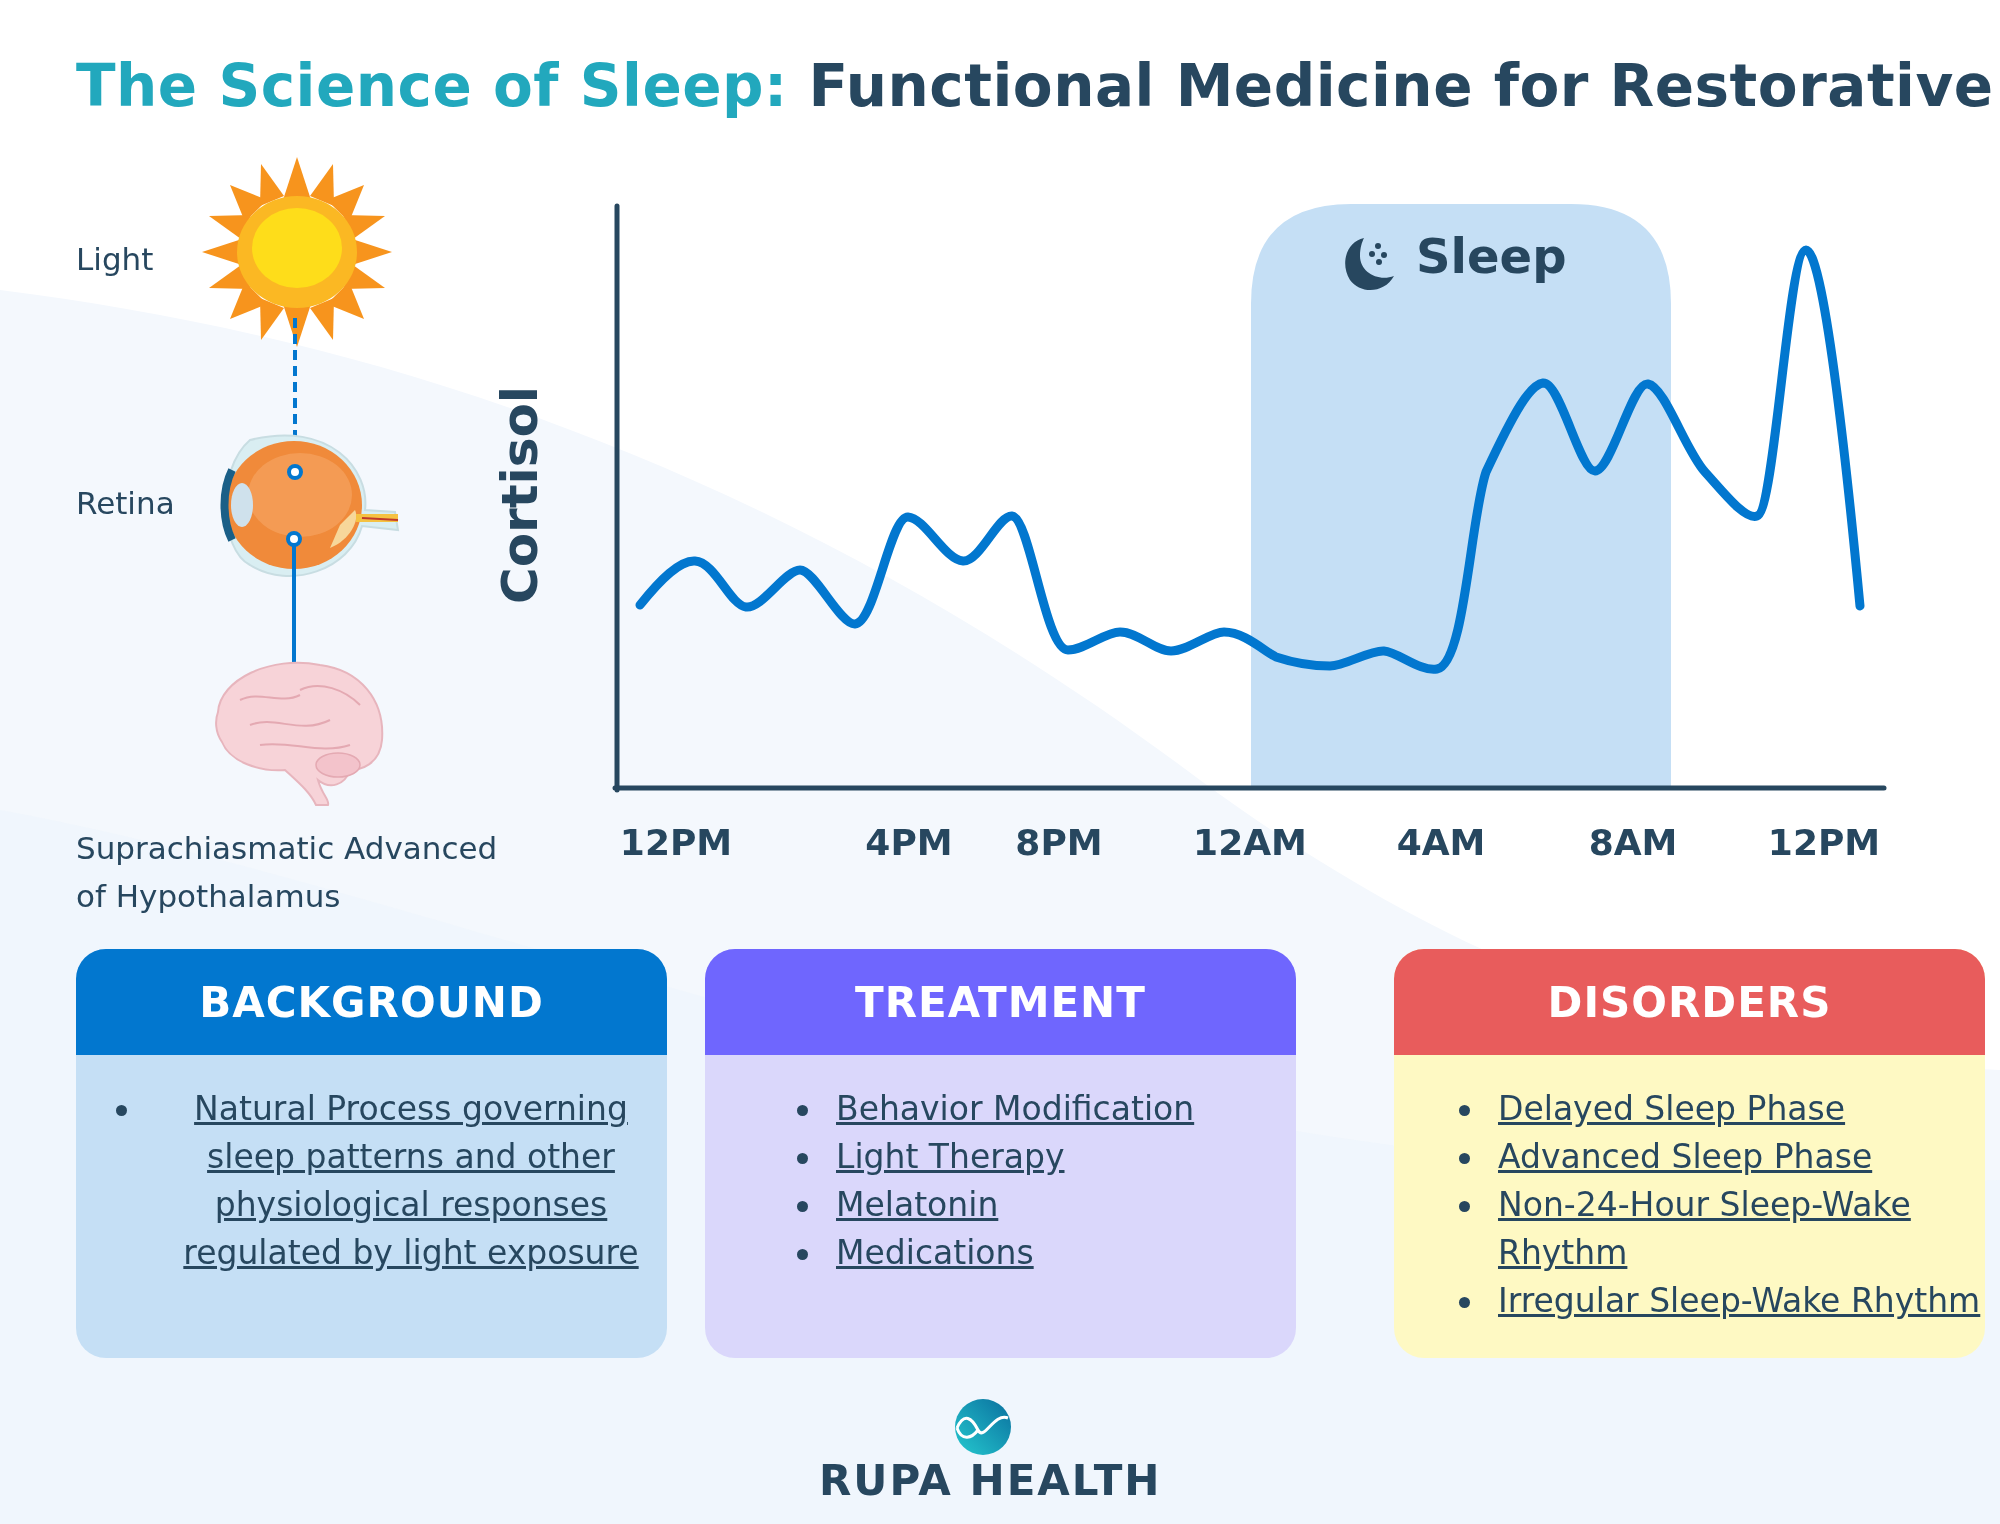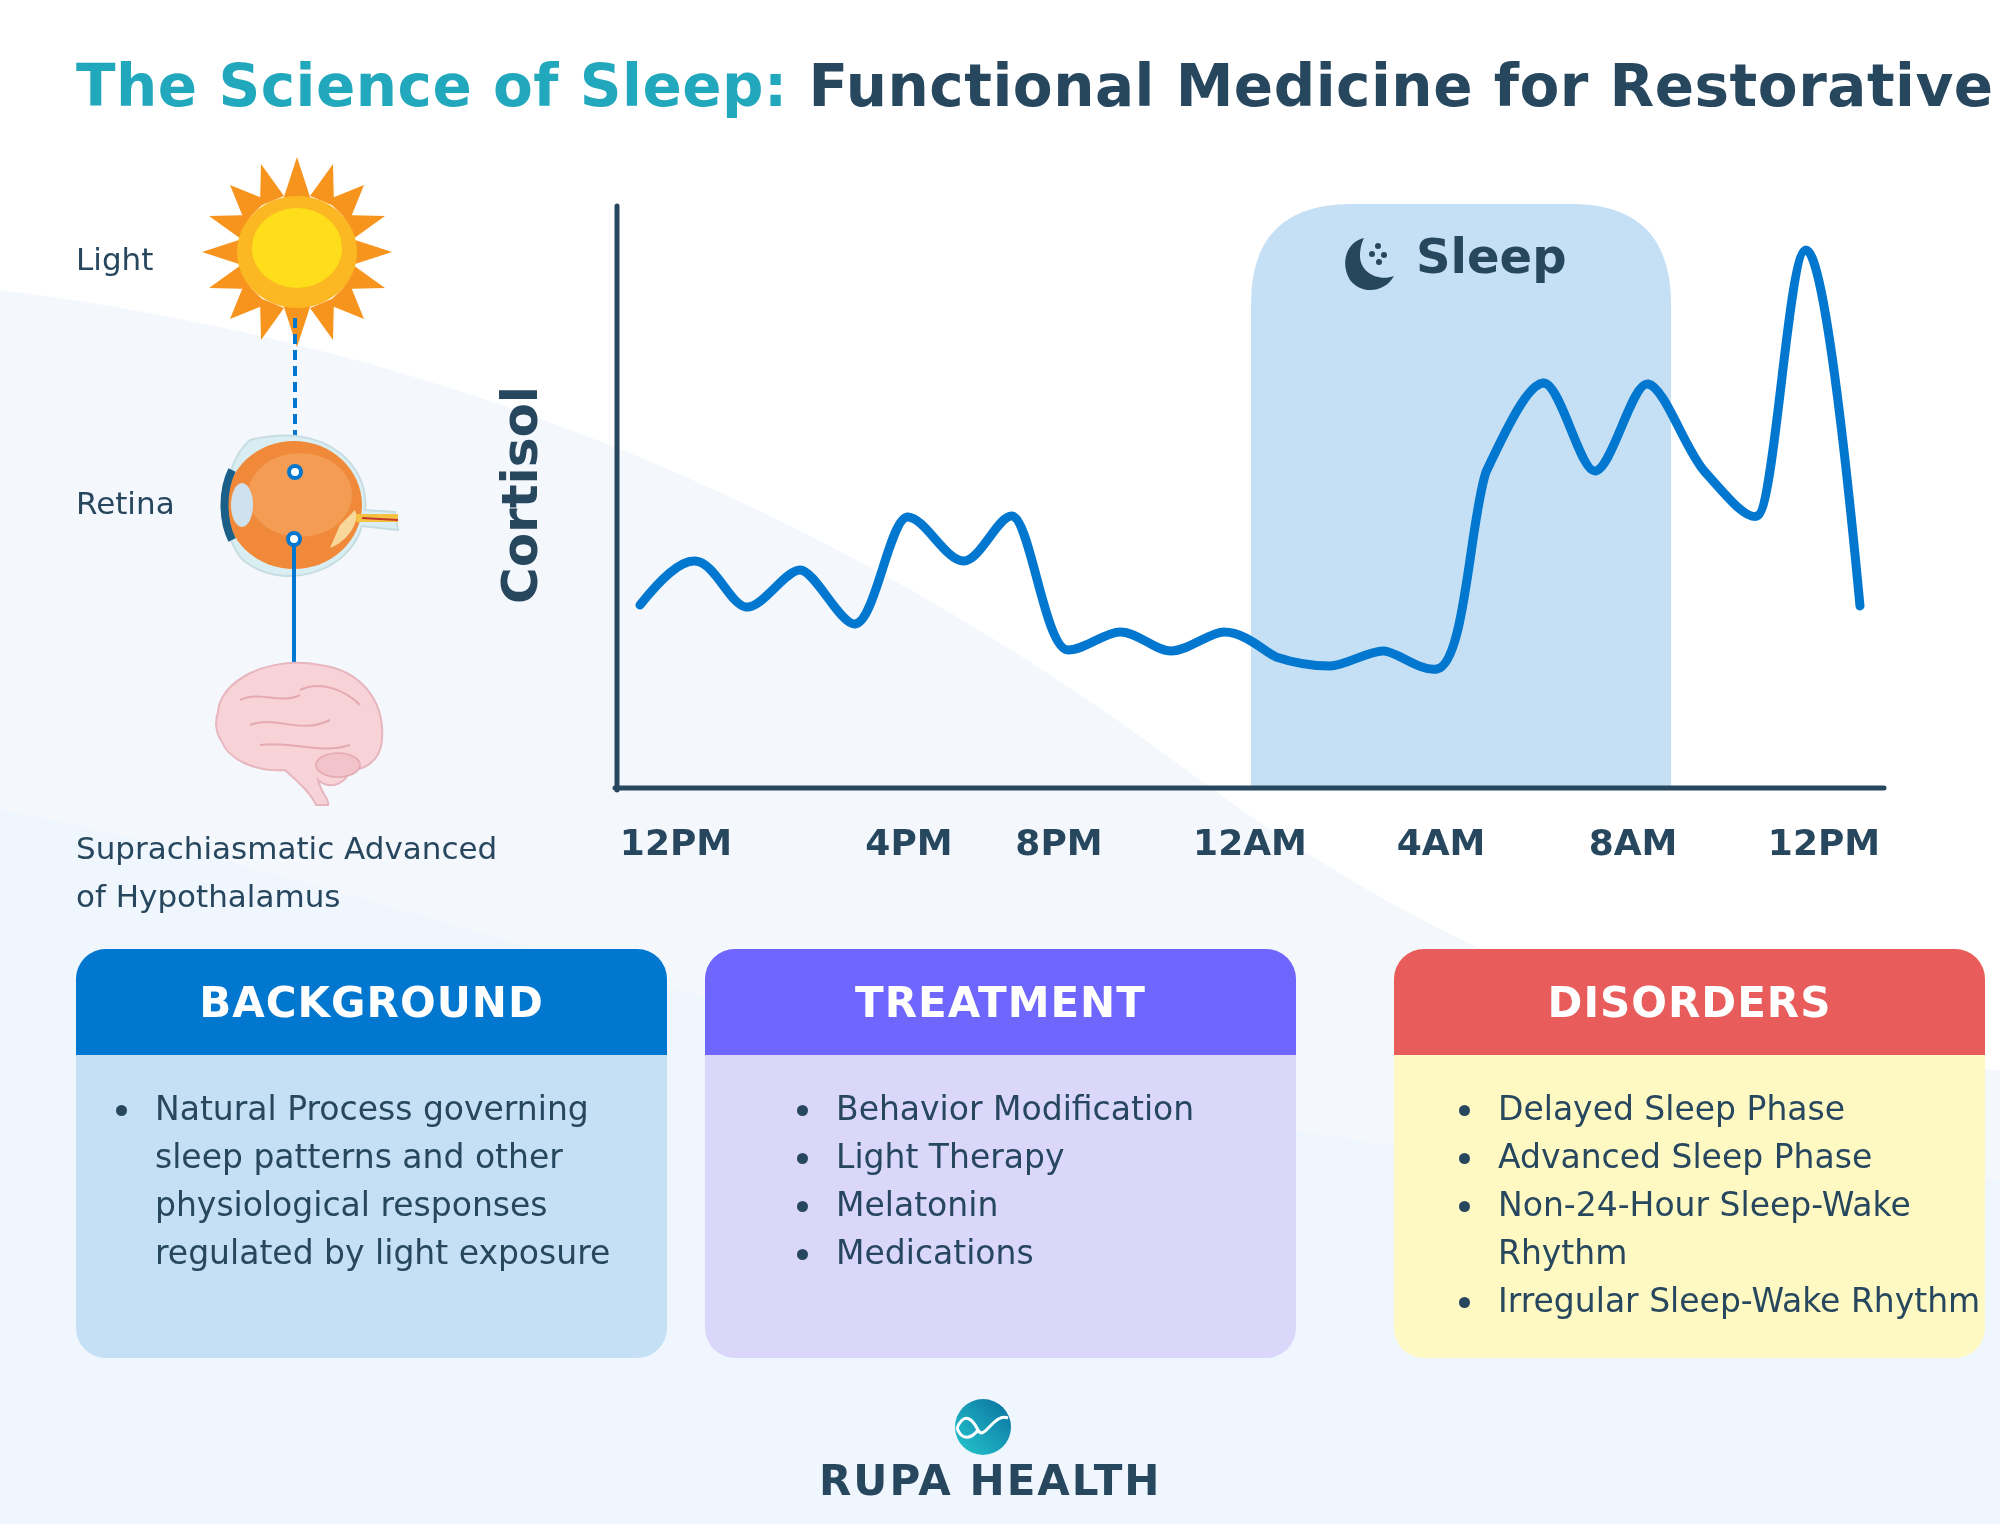--- a/index.html
+++ b/index.html
@@ -11,21 +11,21 @@
   .side-label{position:absolute;font-size:31px;color:#27475f;line-height:48px;}
   .illus{position:absolute;left:0;top:0;}
   .chart{position:absolute;left:0;top:0;}
   .ylabel{position:absolute;left:520px;top:495px;transform:translate(-50%,-50%) rotate(-90deg);font-size:50px;font-weight:bold;color:#27475f;white-space:nowrap;}
   .tick{position:absolute;top:822px;font-size:36px;font-weight:bold;color:#27475f;transform:translateX(-50%);white-space:nowrap;}
   .sleep-label{position:absolute;left:1416px;top:228px;font-size:48px;font-weight:bold;color:#27475f;}
   .moon{position:absolute;left:1338px;top:234px;}
   .card{position:absolute;top:949px;width:591px;height:409px;border-radius:30px;overflow:hidden;}
   .card-head{height:106px;display:flex;align-items:center;justify-content:center;color:#ffffff;font-size:42px;font-weight:bold;letter-spacing:1px;}
   .card ul{margin:0;padding:0;list-style:none;}
-  .card li{position:relative;font-size:33px;line-height:48px;color:#27475f;}
+  .card li{position:relative;font-size:33px;line-height:48px;color:#27475f;text-decoration:underline;}
   .card li::before{content:"";position:absolute;left:-39px;top:20px;width:11px;height:11px;border-radius:50%;background:#27475f;}
   .logo{position:absolute;left:805px;top:1398px;display:flex;align-items:center;flex-direction:column;}
   .logo-text{font-size:42px;font-weight:bold;color:#27475f;letter-spacing:2px;margin-left:14px;}
 </style>
 </head>
 <body>
 
 <svg class="bg-wave" width="2000" height="1524" viewBox="0 0 2000 1524">
   <path d="M0 290 C 400 340, 800 480, 1200 780 C 1500 1000, 1750 1060, 2000 1070 L2000 1524 L0 1524 Z" fill="#f4f8fd"></path>
   <path d="M0 810 C 500 900, 1100 1200, 2000 1180 L2000 1524 L0 1524 Z" fill="#eef5fc" opacity="0.7"></path>
@@ -131,21 +131,21 @@
 <div class="ylabel">Cortisol</div>
 
 <div class="tick" style="left:676px;">12PM</div>
 <div class="tick" style="left:909px;">4PM</div>
 <div class="tick" style="left:1059px;">8PM</div>
 <div class="tick" style="left:1250px;">12AM</div>
 <div class="tick" style="left:1441px;">4AM</div>
 <div class="tick" style="left:1633px;">8AM</div>
 <div class="tick" style="left:1824px;">12PM</div>
 
-<div class="card" style="left:76px;background:#c5dff5;">
+<div class="card" style="left:76px;background:#c5dff5;text-align:center;">
   <div class="card-head" style="background:#0277cf;">BACKGROUND</div>
   <ul style="padding:30px 0 0 79px;">
     <li>
       <span>Natural Process governing</span><br>
       <span>sleep patterns and other</span><br>
       <span>physiological responses</span><br>
       <span>regulated by light exposure</span>
     </li>
   </ul>
 </div>

